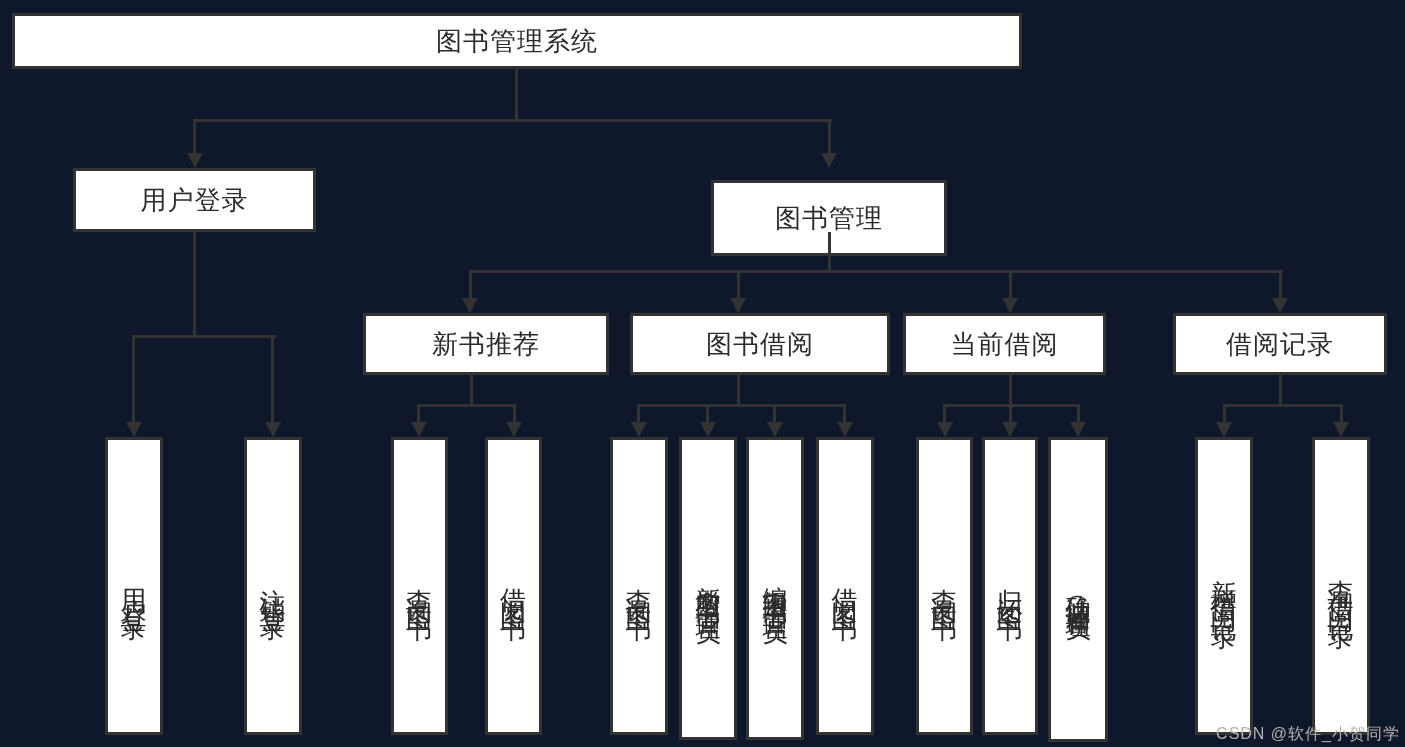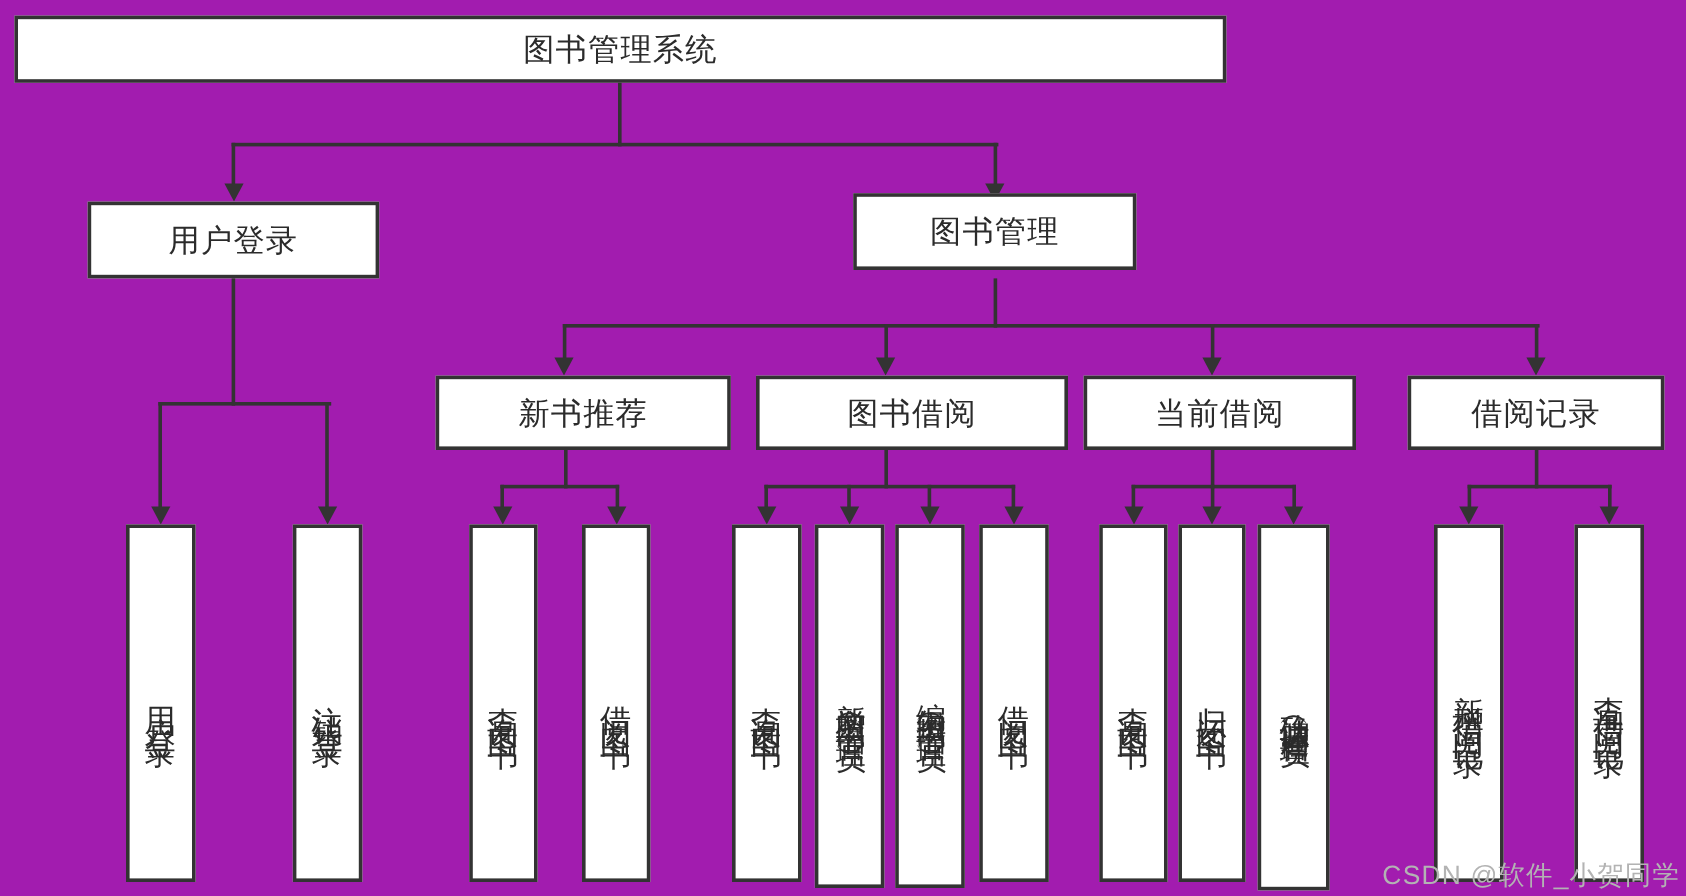--- a/index.html
+++ b/index.html
@@ -1,19 +1,19 @@
 <!DOCTYPE html>
 <html><head>
 <meta charset="utf-8">
 <style>
   html,body{margin:0;padding:0;background:#ffffff;}
   #canvas{
     position:relative;
     width:1405px;height:747px;
-    background:#a21caf;
+    background:#0f172a;
     font-family:"Liberation Sans","DejaVu Sans",sans-serif;
     color:#2b2b2b;
     overflow:hidden;
   }
   .box{
     position:absolute;
     border:3px solid #333333;
     background:#ffffff;
     box-sizing:border-box;
     display:flex;align-items:center;justify-content:center;
@@ -38,21 +38,21 @@
   .line{position:absolute;background:#333333;}
   .arrow{
     position:absolute;width:0;height:0;
     border-left:8px solid transparent;
     border-right:8px solid transparent;
     border-top:15px solid #333333;
   }
   .watermark{
     position:absolute;
     right:5px;bottom:2px;
-    font-size:22px;
+    font-size:16px;
     color:#b3b3b3;
     letter-spacing:1px;
     white-space:nowrap;
     z-index:5;
     margin-left:44px;
   }
 </style>
 </head>
 <body>
 
@@ -65,21 +65,21 @@
   <div class="line" style="left:515px;top:69px;width:3px;height:53px"></div>
   <div class="line" style="left:193px;top:119px;width:639px;height:3px"></div>
   <div class="line" style="left:193px;top:119px;width:3px;height:38px"></div>
   <div class="line" style="left:828px;top:119px;width:3px;height:38px"></div>
   <div class="arrow" style="left:187px;top:153px"></div>
   <div class="arrow" style="left:821px;top:153px"></div>
 
   <div class="box" style="left:73px;top:168px;width:243px;height:64px">
     <span class="hlabel">用户登录</span>
   </div>
-  <div class="box" style="left:711px;top:161px;width:236px;height:64px">
+  <div class="box" style="left:711px;top:180px;width:236px;height:76px">
     <span class="hlabel">图书管理</span>
   </div>
 
   <div class="line" style="left:193px;top:232px;width:3px;height:106px"></div>
   <div class="line" style="left:132px;top:335px;width:144px;height:3px"></div>
   <div class="line" style="left:132px;top:335px;width:3px;height:88px"></div>
   <div class="line" style="left:271px;top:335px;width:3px;height:88px"></div>
   <div class="arrow" style="left:126px;top:422px"></div>
   <div class="arrow" style="left:265px;top:422px"></div>
 
@@ -93,21 +93,21 @@
   <div class="arrow" style="left:730px;top:298px"></div>
   <div class="arrow" style="left:1002px;top:298px"></div>
   <div class="arrow" style="left:1272px;top:298px"></div>
 
   <div class="box" style="left:363px;top:313px;width:246px;height:62px">
     <span class="hlabel">新书推荐</span>
   </div>
   <div class="box" style="left:630px;top:313px;width:260px;height:62px">
     <span class="hlabel">图书借阅</span>
   </div>
-  <div class="box" style="left:903px;top:313px;width:227px;height:62px">
+  <div class="box" style="left:903px;top:313px;width:203px;height:62px">
     <span class="hlabel">当前借阅</span>
   </div>
   <div class="box" style="left:1173px;top:313px;width:214px;height:62px">
     <span class="hlabel">借阅记录</span>
   </div>
 
   <div class="line" style="left:470px;top:375px;width:3px;height:32px"></div>
   <div class="line" style="left:417px;top:404px;width:99px;height:3px"></div>
   <div class="line" style="left:417px;top:404px;width:3px;height:21px"></div>
   <div class="line" style="left:513px;top:404px;width:3px;height:21px"></div>

